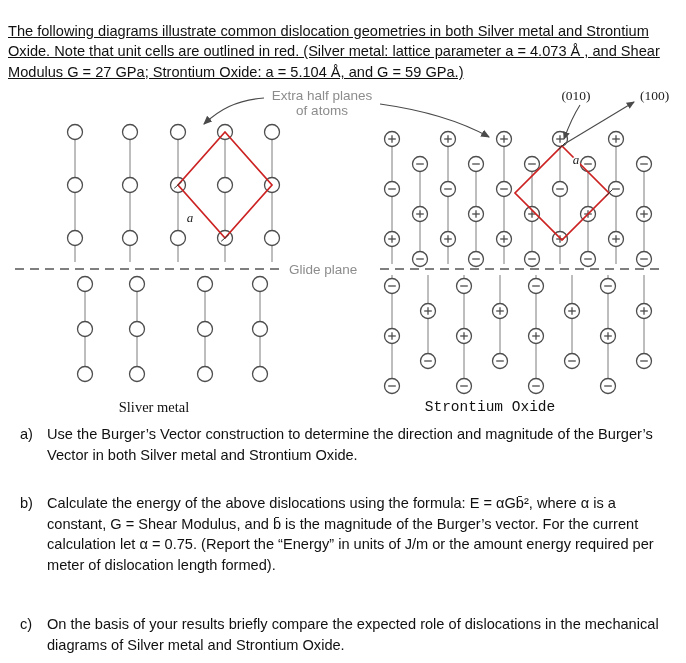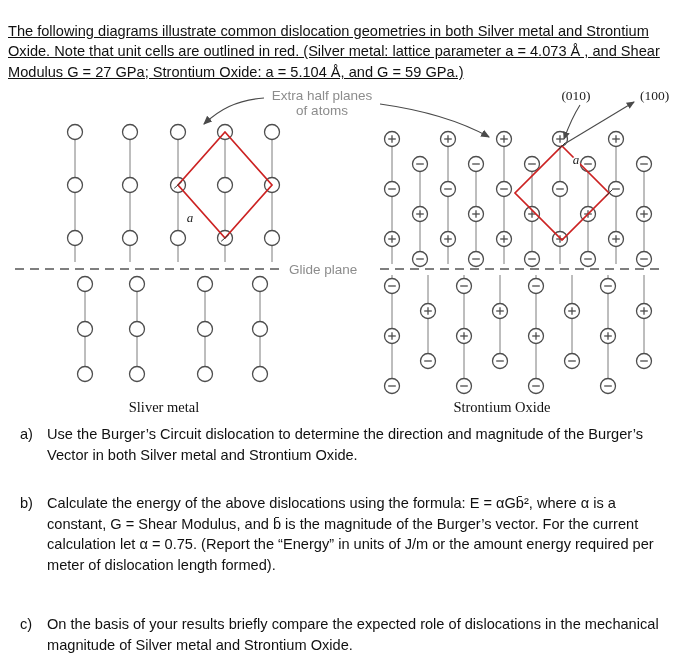--- a/index.html
+++ b/index.html
@@ -3,22 +3,22 @@
 <meta charset="utf-8">
 <style>
   html,body { margin:0; padding:0; background:#ffffff; }
   body { width:686px; height:663px; position:relative; overflow:hidden;
          font-family:"Liberation Sans", sans-serif; color:#111; }
   .intro { position:absolute; left:8px; top:6px; width:668px;
            font-size:14.6px; line-height:1.42;text-decoration:underline; }
   svg.diagram { position:absolute; left:0; top:84px; }
   .caption { position:absolute; top:399px; font-family:"Liberation Serif", serif;
              font-size:14.5px; color:#111; }
-  .caption-left  { left:14px;   width:300px; text-align:center; }
-  .caption-right { left:352px; width:300px; text-align:center; }
+  .caption-left  { left:4px;   width:300px; text-align:center; }
+  .caption-right { left:340px; width:300px; text-align:center;font-family:Liberation Mono, monospace; }
   .questions { position:absolute; left:20px; top:424px; width:640px;
                font-size:14.6px; line-height:1.43; }
   .q  { display:flex; }
   .ql { width:27px; flex:none; }
   .qt { flex:1; }
   .q-a { margin-bottom:27px; }
   .q-b { margin-bottom:38px; }
   text { user-select:none; }
   .lbl-gray  { fill:#8c8c8c; font-size:13.5px; font-family:"Liberation Sans", sans-serif; }
   .lbl-serif { fill:#222;    font-size:13.5px; font-family:"Liberation Serif", serif; }
@@ -248,23 +248,23 @@
   <path d="M 580 21 C 573 32 568 44 564 55" fill="none" stroke="#4a4a4a" stroke-width="1.1" marker-end="url(#arw)"></path>
   <path d="M 566 59 L 634 18" fill="none" stroke="#4a4a4a" stroke-width="1.1" marker-end="url(#arw)"></path>
 </svg>
 
 <div class="caption caption-left">Sliver metal</div>
 <div class="caption caption-right">Strontium Oxide</div>
 
 <div class="questions">
   <div class="q q-a">
     <div class="ql">a)</div>
-    <div class="qt">Use the Burger’s Circuit dislocation to determine the direction and magnitude of the Burger’s Vector in both Silver metal and Strontium Oxide.</div>
+    <div class="qt">Use the Burger’s Vector construction to determine the direction and magnitude of the Burger’s Vector in both Silver metal and Strontium Oxide.</div>
   </div>
   <div class="q q-b">
     <div class="ql">b)</div>
     <div class="qt">Calculate the energy of the above dislocations using the formula: E = αGb̄², where α is a constant, G = Shear Modulus, and b̄ is the magnitude of the Burger’s vector. For the current calculation let α = 0.75. (Report the “Energy” in units of J/m or the amount energy required per meter of dislocation length formed).</div>
   </div>
   <div class="q">
     <div class="ql">c)</div>
-    <div class="qt">On the basis of your results briefly compare the expected role of dislocations in the mechanical magnitude of Silver metal and Strontium Oxide.</div>
+    <div class="qt">On the basis of your results briefly compare the expected role of dislocations in the mechanical diagrams of Silver metal and Strontium Oxide.</div>
   </div>
 </div>
 
 </body></html>

